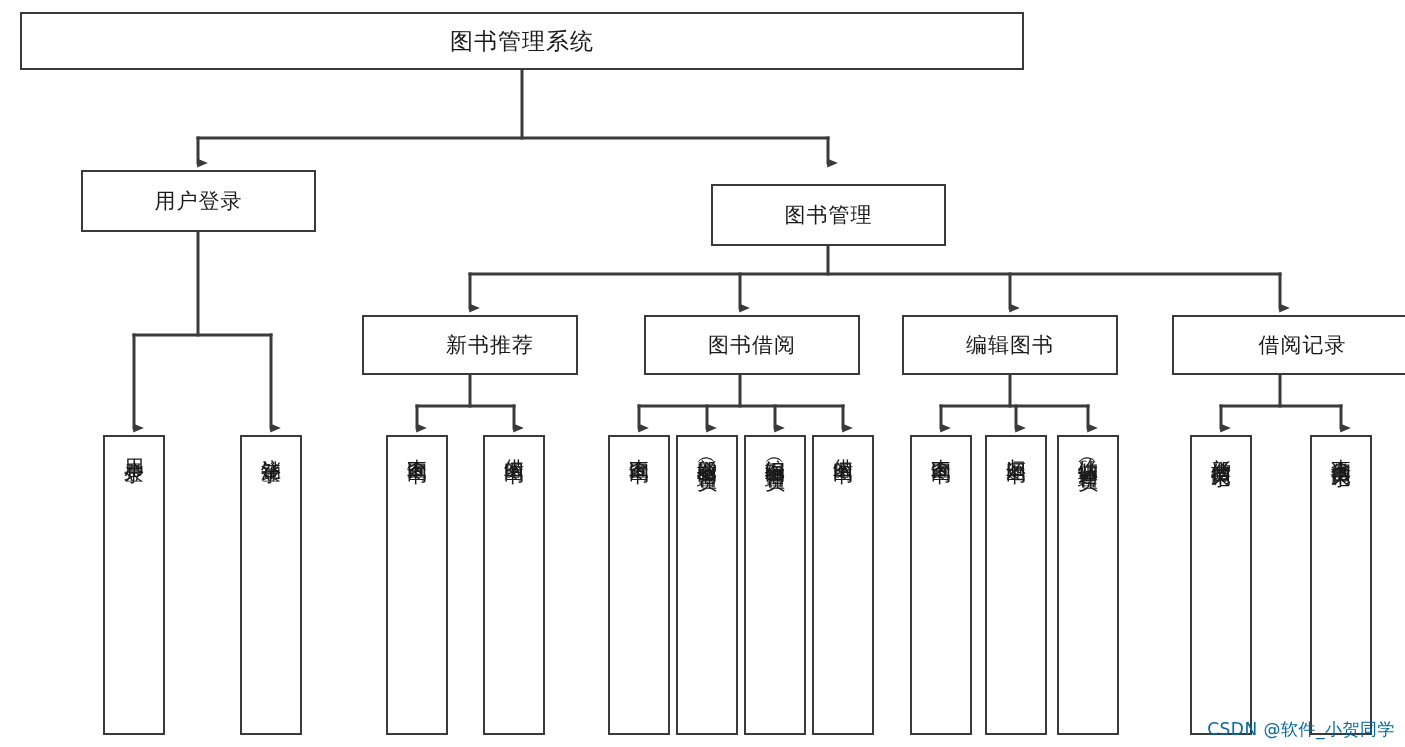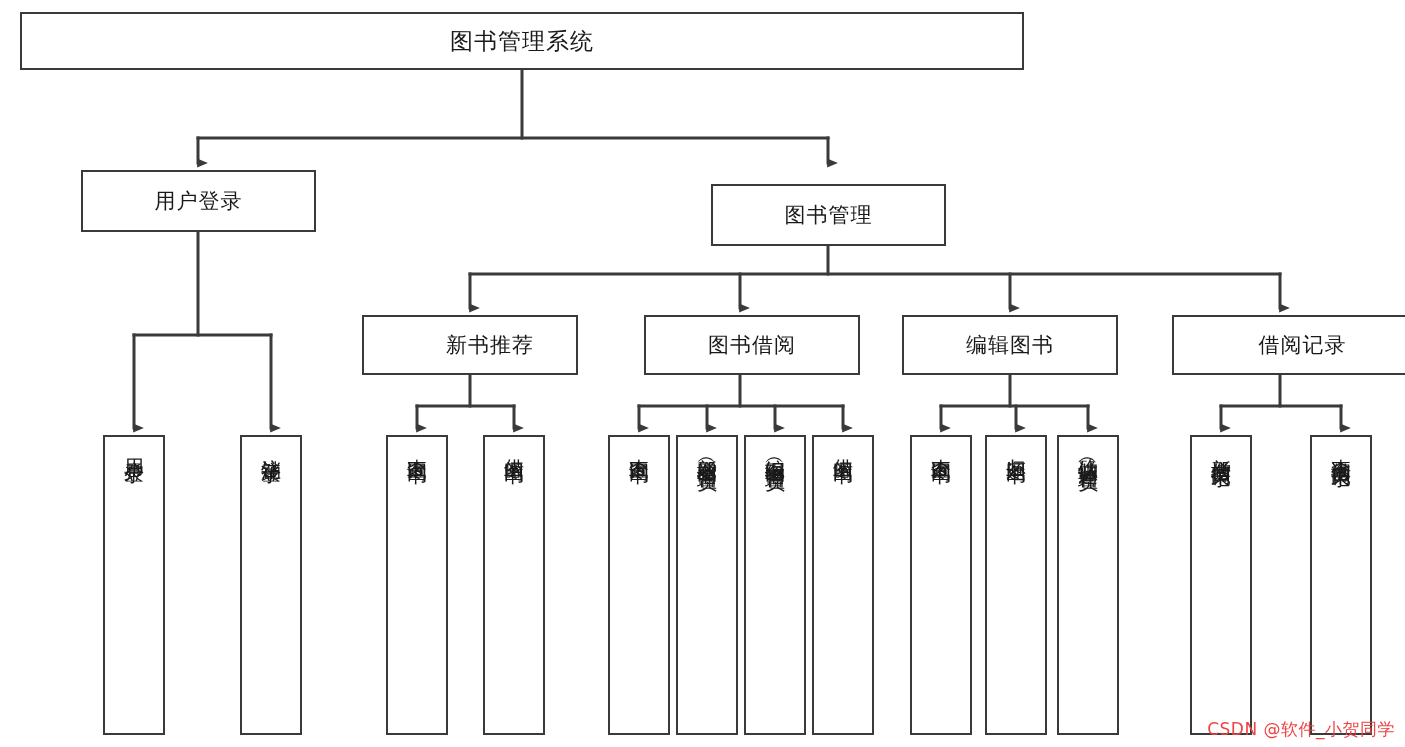--- a/index.html
+++ b/index.html
@@ -55,21 +55,21 @@
     white-space: nowrap;
   }
   .node.root {
     font-size: 23px;
   }
   .watermark {
     position: absolute;
     right: 10px;
     bottom: 6px;
     font-size: 17px;
-    color: #ef4444;
+    color: #0369a1;
     letter-spacing: 0.5px;
     white-space: nowrap;
   }
 </style>
 </head>
 <body>
 
 <div id="canvas">
 
   <svg id="wires" viewBox="0 0 1405 747" xmlns="http://www.w3.org/2000/svg">

